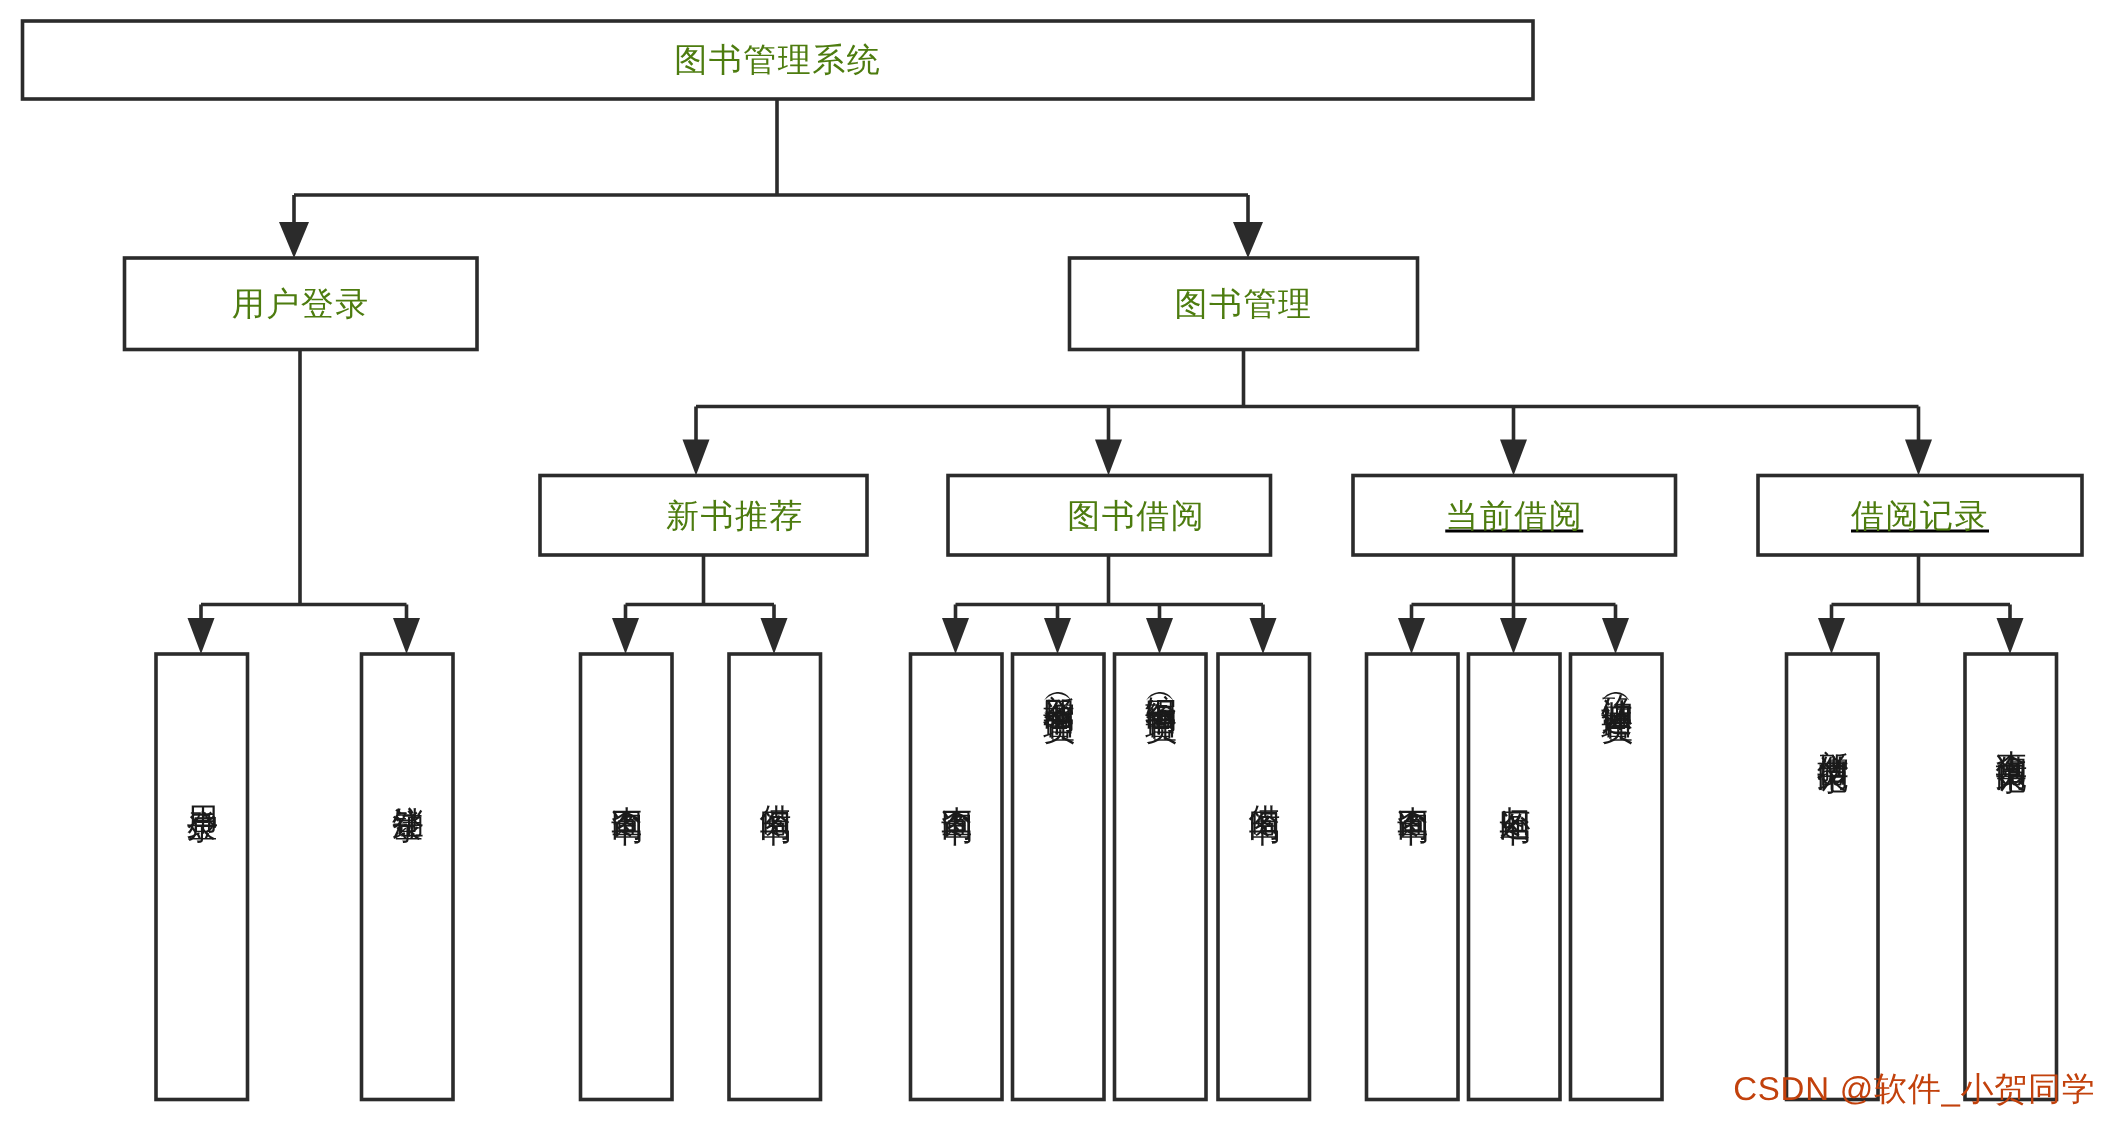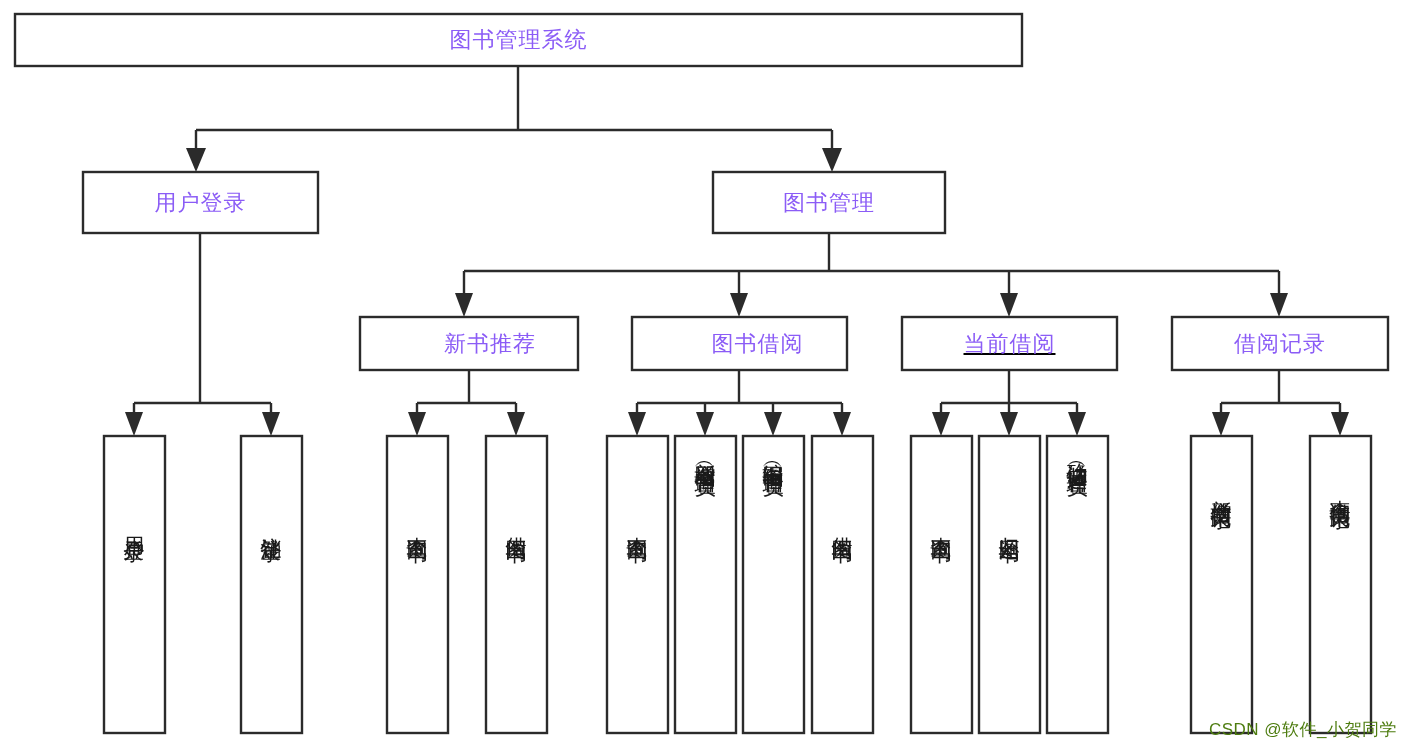--- a/index.html
+++ b/index.html
@@ -62,31 +62,31 @@
     position: absolute;
     display: flex;
     align-items: center;
     justify-content: center;
     box-sizing: border-box;
     pointer-events: none;
   }
   .hlabel-text {
     font-family: "Liberation Sans", "DejaVu Sans", sans-serif;
     font-size: 22px;
-    color: #8b5cf6;
+    color: #4d7c0f;
     white-space: nowrap;
     letter-spacing: 1px;
   }
   .watermark {
     position: absolute;
     right: 8px;
     bottom: 6px;
     font-family: "Liberation Sans", "DejaVu Sans", sans-serif;
-    font-size: 17px;
-    color: #4d7c0f;
+    font-size: 22px;
+    color: #c2410c;
     white-space: nowrap;
     letter-spacing: 0.5px;
   }
 </style>
 </head>
 <body>
 
 <div id="diagram-root">
 
   <svg class="diagram-canvas" viewBox="0 0 1405 747" xmlns="http://www.w3.org/2000/svg">
@@ -185,21 +185,21 @@
 
   <div class="hlabel-box" style="left:360px; top:317px; width:260px; height:53px;">
     <span class="hlabel-text">新书推荐</span>
   </div>
   <div class="hlabel-box" style="left:632px; top:317px; width:215px; height:53px;padding-left:36px;">
     <span class="hlabel-text">图书借阅</span>
   </div>
   <div class="hlabel-box" style="left:902px; top:317px; width:215px; height:53px;text-decoration:underline;">
     <span class="hlabel-text">当前借阅</span>
   </div>
-  <div class="hlabel-box" style="left:1172px; top:317px; width:216px; height:53px;">
+  <div class="hlabel-box" style="left:1172px; top:317px; width:216px; height:53px;text-decoration:underline;">
     <span class="hlabel-text">借阅记录</span>
   </div>
 
   <div class="vlabel-box" style="left:104px; top:436px; width:61px; height:297px; padding-top:84px;">
     <span class="vlabel-text">用户登录</span>
   </div>
   <div class="vlabel-box" style="left:241px; top:436px; width:61px; height:297px; padding-top:84px;">
     <span class="vlabel-text">注销登录</span>
   </div>
 

